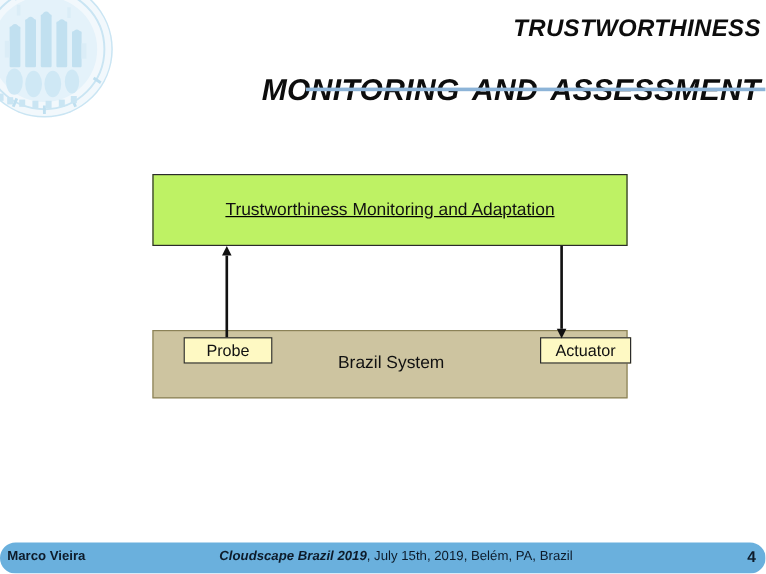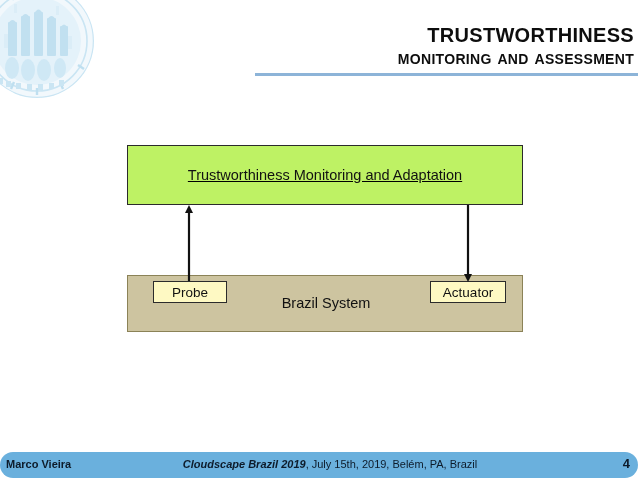--- a/index.html
+++ b/index.html
@@ -24,36 +24,37 @@
     height: 118px;
     opacity: 0.55;
     pointer-events: none;
   }
   .seal-wrap svg { display: block; }
 
   
   .title-block {
     position: absolute;
     left: 60px;
-    top: 18px;
+    top: 6px;
     width: 574px;
     text-align: right;
+    font-style: italic;
   }
   .title-line {
     font-family: "Liberation Sans", sans-serif;
     font-weight: bold;
     color: #0d0d0d;
     letter-spacing: 0.3px;
     line-height: 1.05;
     font-size: 28px;
     font-variant: small-caps;
     text-transform: lowercase;
   }
   .title-line.l1 { font-size: 28px; }
-  .title-line.l2 { font-size: 20px; margin-top: 0; }
+  .title-line.l2 { font-size: 36px; margin-top: 17px; }
 
   .title-rule {
     position: absolute;
     left: 255px;
     top: 73px;
     width: 383px;
     height: 3px;
     background: #8db4d8;
   }
 
@@ -116,21 +117,21 @@
     justify-content: center;
     font-size: 13.5px;
     color: #111111;
   }
   .mini-probe {
     left: 153px;
     top: 281px;
     width: 74px;
   }
   .mini-actuator {
-    left: 430px;
+    left: 450px;
     top: 281px;
     width: 76px;
   }
 
   .arrow-svg {
     position: absolute;
     left: 0;
     top: 0;
     width: 638px;
     height: 452px;

